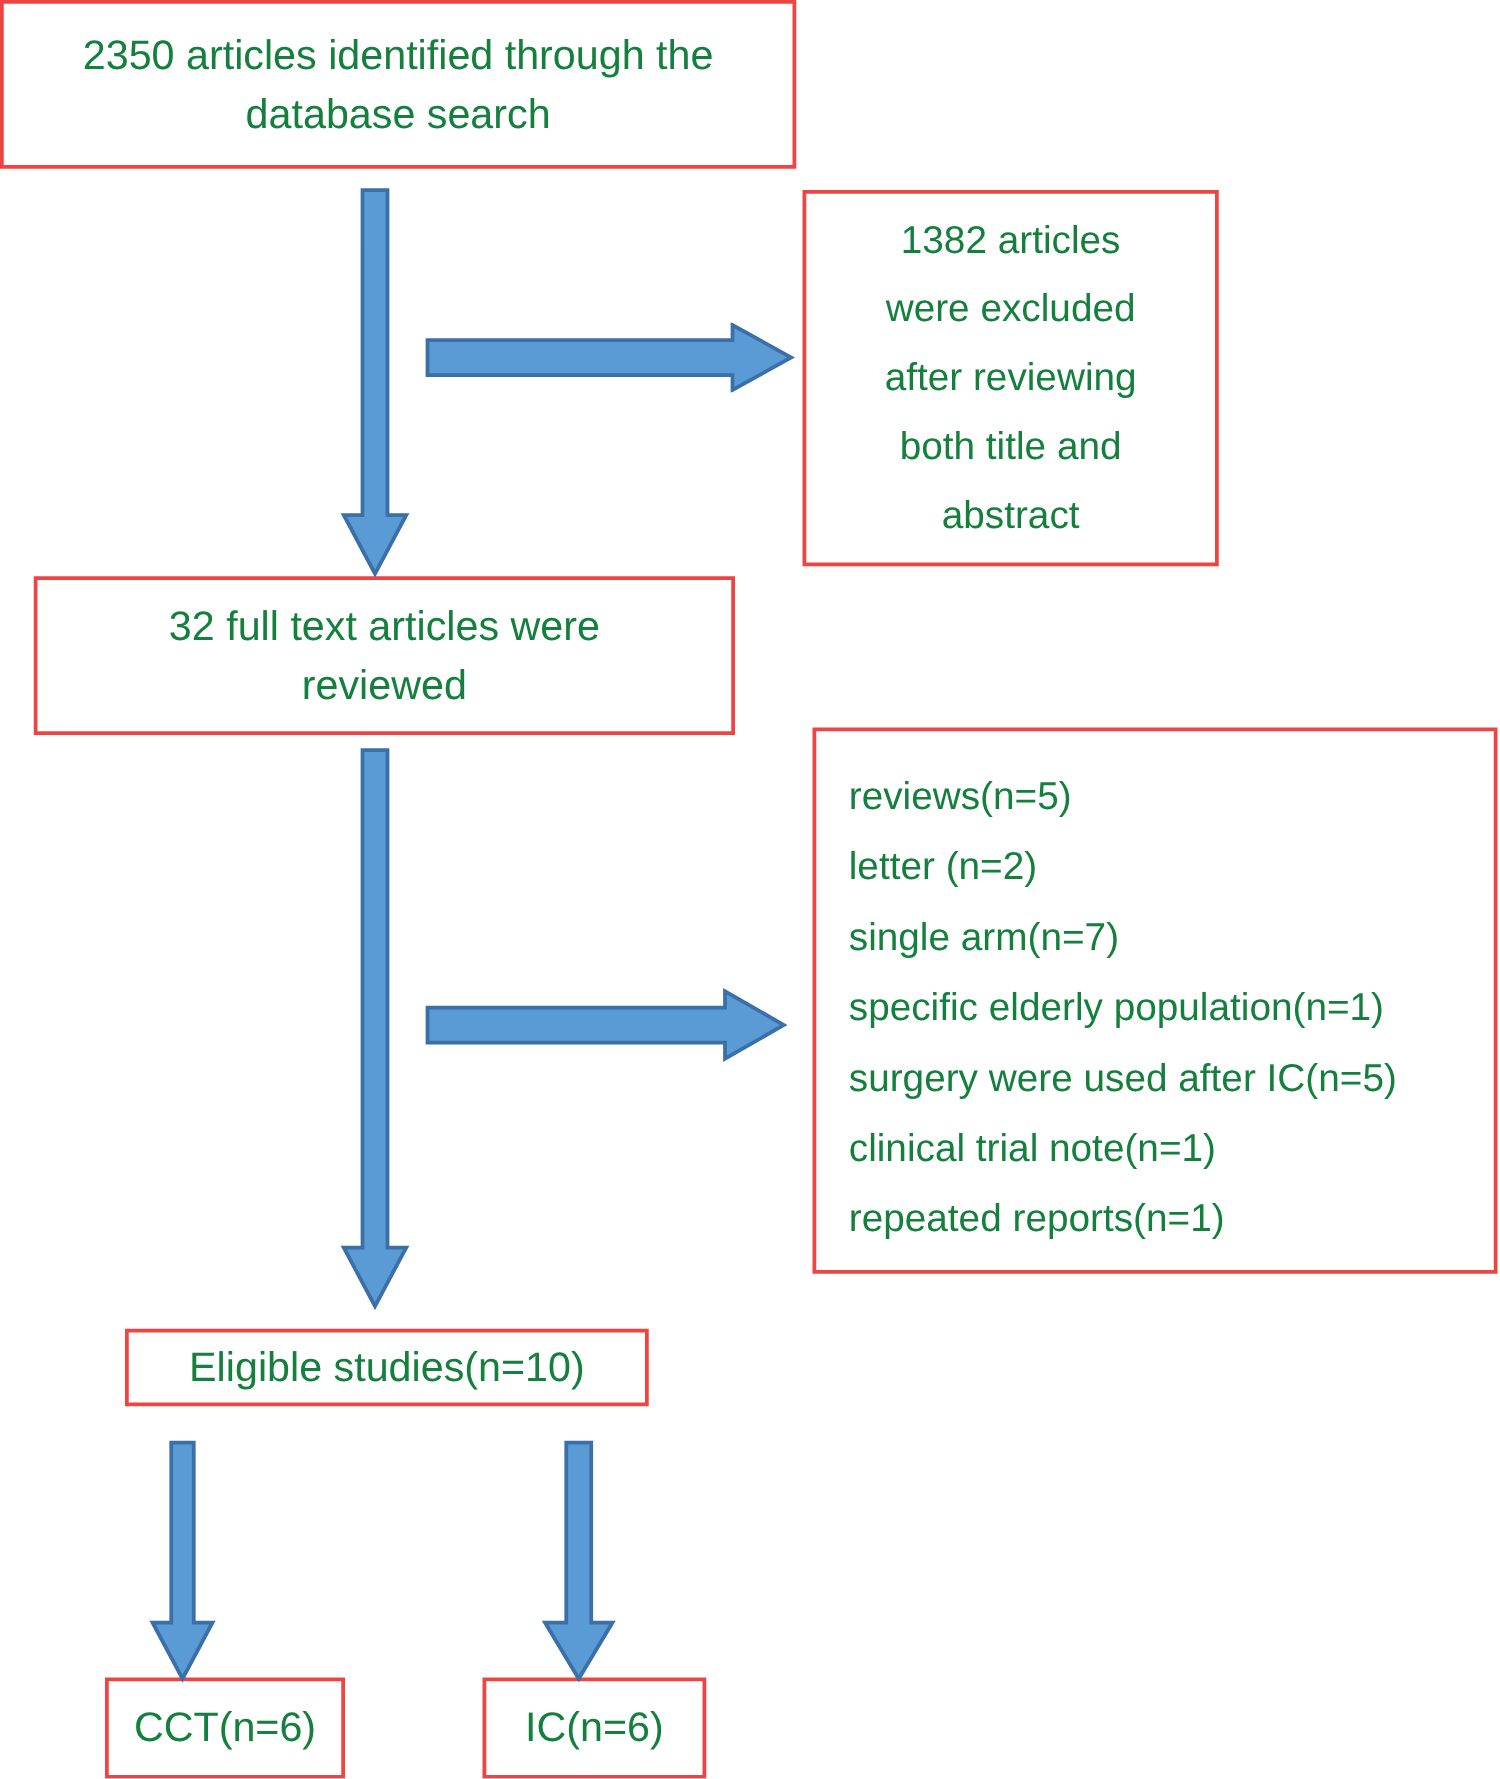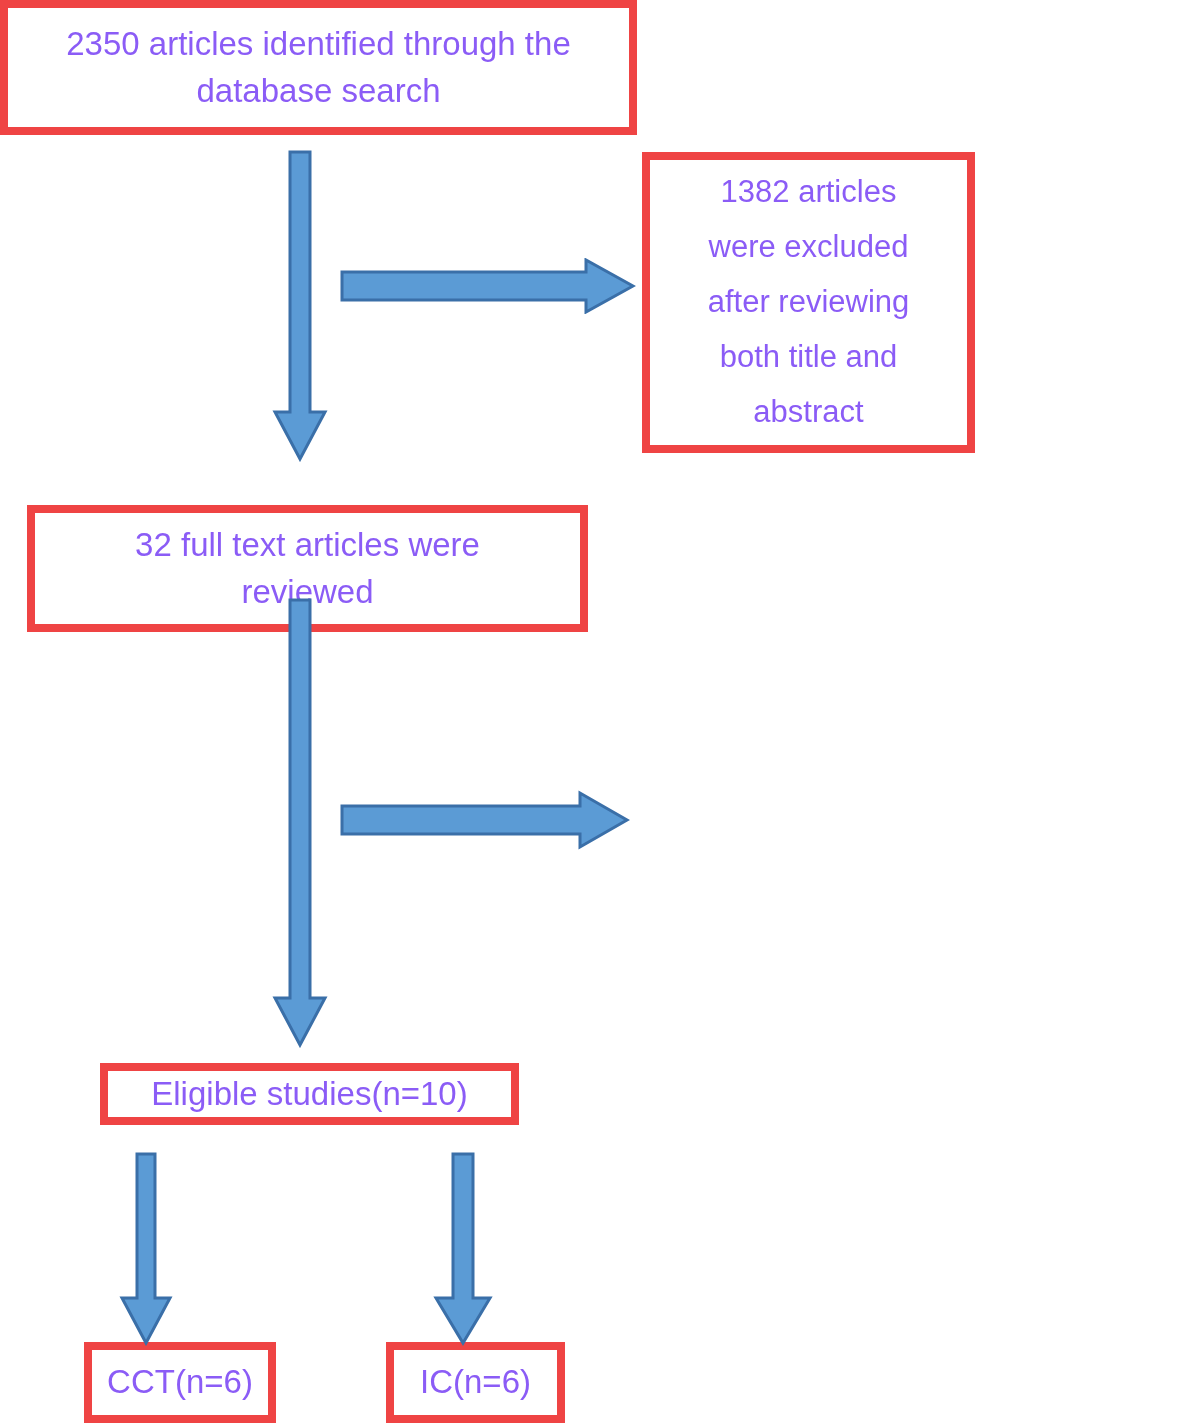--- a/index.html
+++ b/index.html
@@ -13,26 +13,26 @@
   #flowchart {
     position: relative;
     width: 1200px;
     height: 1423px;
     background: #ffffff;
     overflow: hidden;
   }
   .box {
     position: absolute;
     box-sizing: border-box;
-    border: 8px solid #ef4444;
+    border: 3px solid #ef4444;
     background: #ffffff;
     display: flex;
     align-items: center;
     justify-content: center;
-    color: #8b5cf6;
+    color: #15803d;
     line-height: 1.42;
     text-align: center;
   }
   .box .txt {
     display: block;
     width: 100%;
     white-space: pre-line;
   }
   .box.left-align {
     justify-content: flex-start;
@@ -48,21 +48,20 @@
     font-size: 33px;
   }
   #box-excluded {
     left: 642px; top: 152px; width: 333px; height: 301px;
     font-size: 31px;
     line-height: 1.77;
   }
   #box-fulltext {
     left: 27px; top: 461px; width: 561px; height: 127px;
     font-size: 33px;
-    margin-top: 44px;
   }
   #box-reasons {
     left: 650px; top: 582px; width: 548px; height: 437px;
     font-size: 31px;
     padding: 24px 0 0 26px;
     line-height: 1.82;
   }
   #box-eligible {
     left: 100px; top: 1063px; width: 419px; height: 62px;
     font-size: 33px;
@@ -98,20 +97,29 @@
 after reviewing
 both title and
 abstract</span>
   </div>
 
   <div class="box" id="box-fulltext">
     <span class="txt">32 full text articles were
 reviewed</span>
   </div>
 
+  <div class="box left-align" id="box-reasons">
+    <span class="txt">reviews(n=5)
+letter (n=2)
+single arm(n=7)
+specific elderly population(n=1)
+surgery were used after IC(n=5)
+clinical trial note(n=1)
+repeated reports(n=1)</span>
+  </div>
 
   <div class="box" id="box-eligible">
     <span class="txt">Eligible studies(n=10)</span>
   </div>
 
   <div class="box" id="box-cct">
     <span class="txt">CCT(n=6)</span>
   </div>
 
   <div class="box" id="box-ic">

